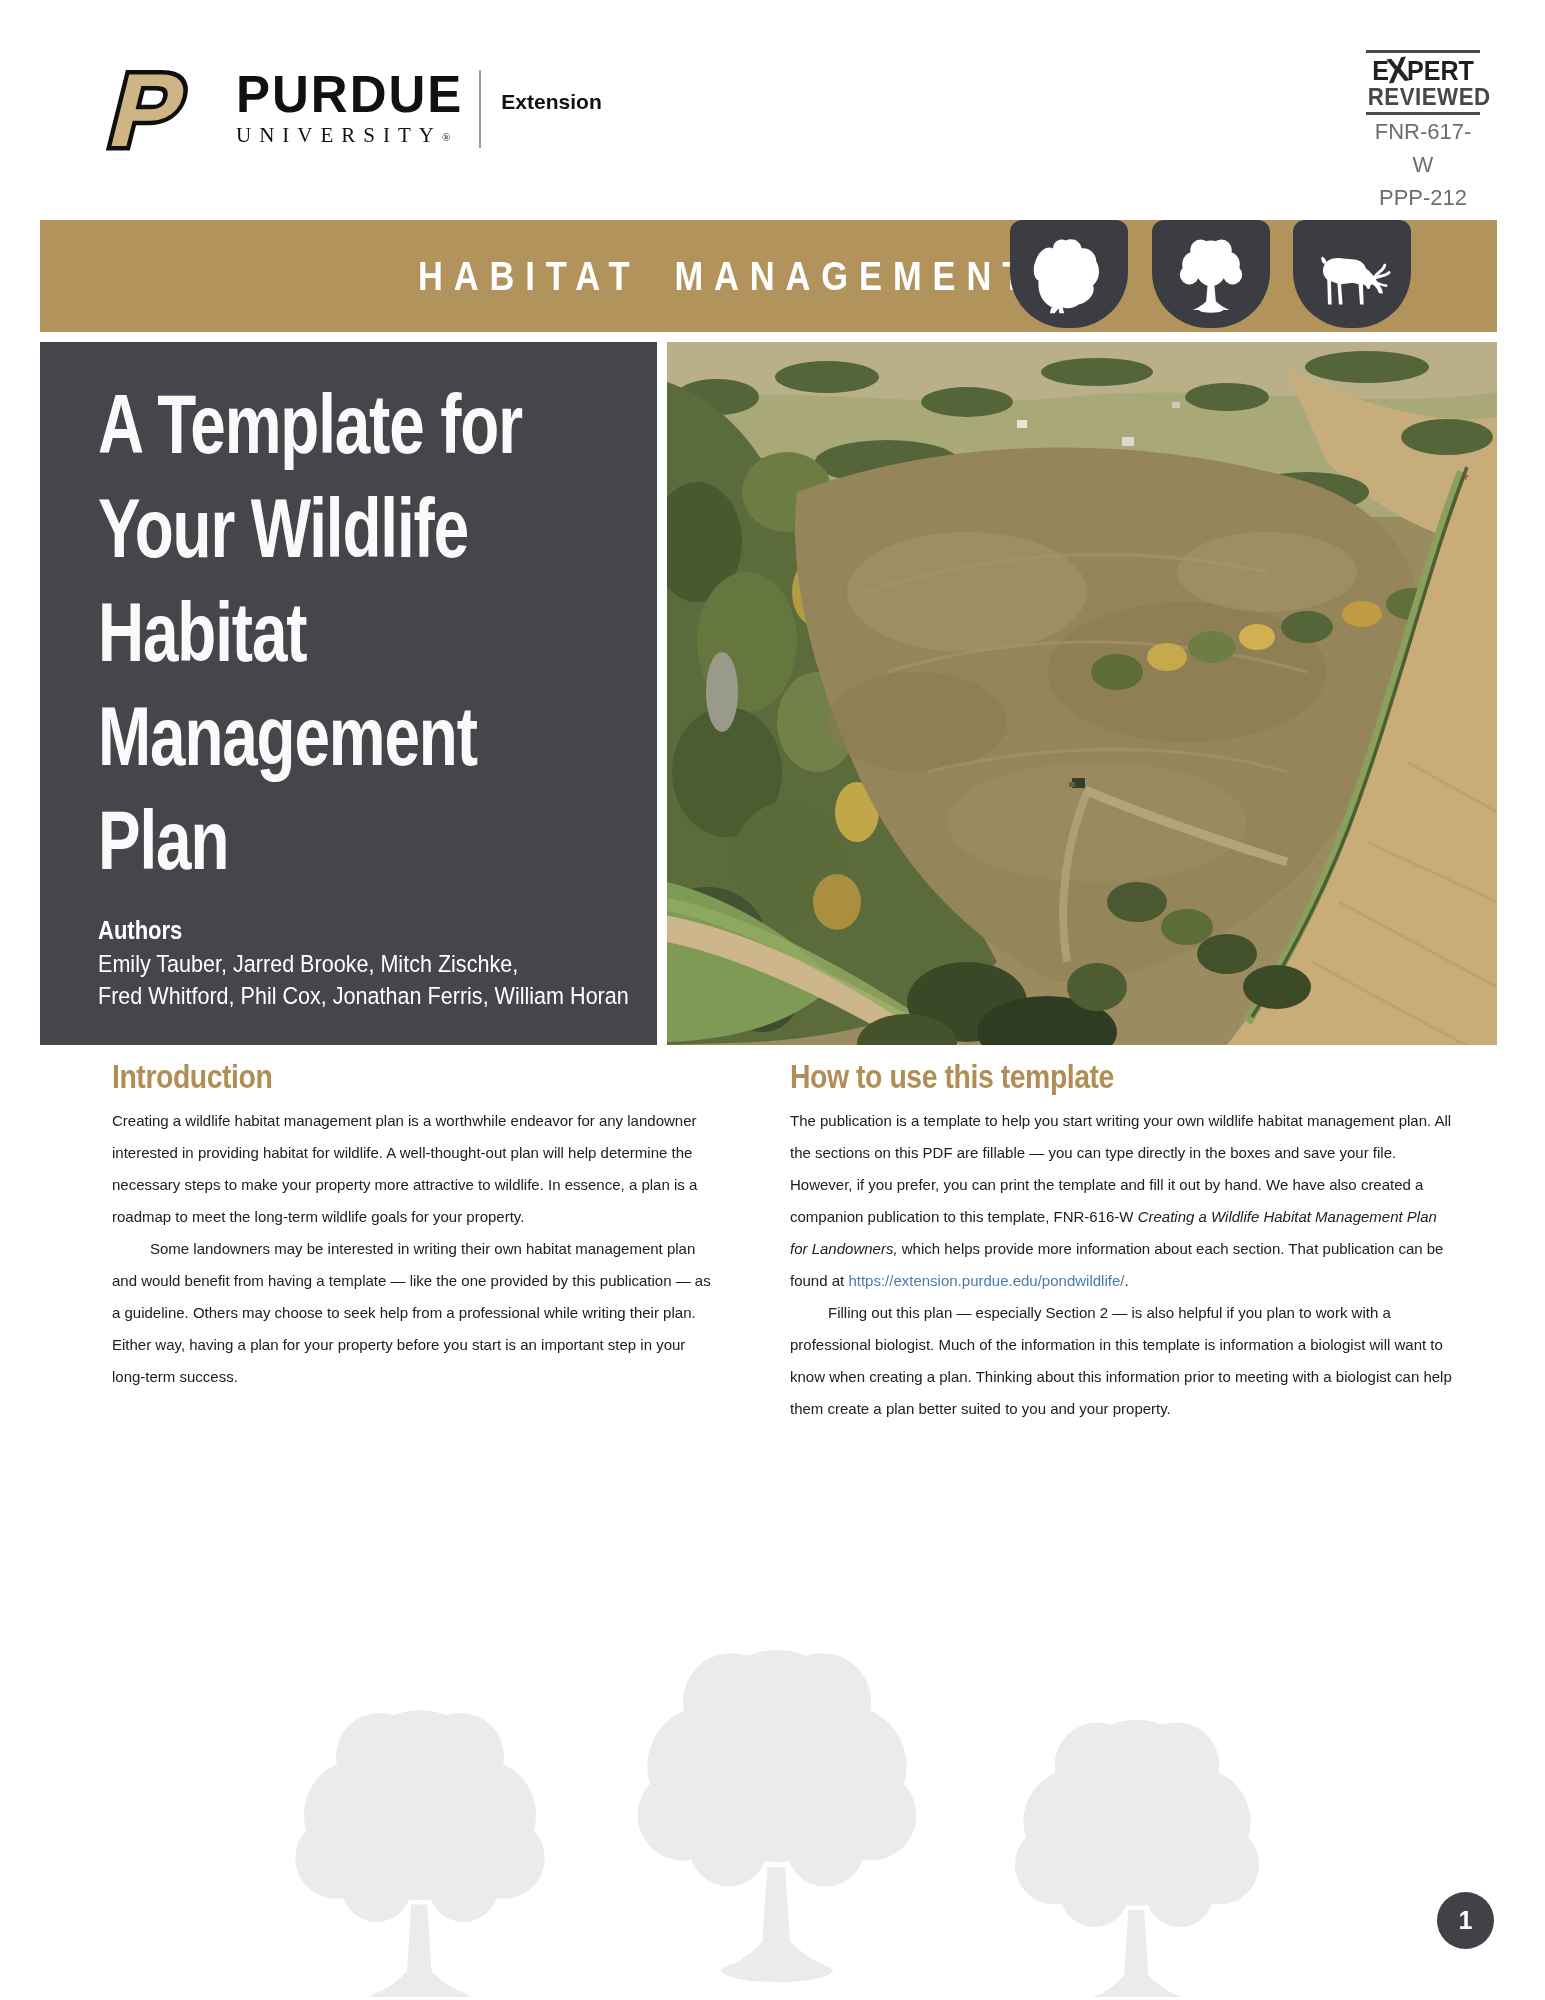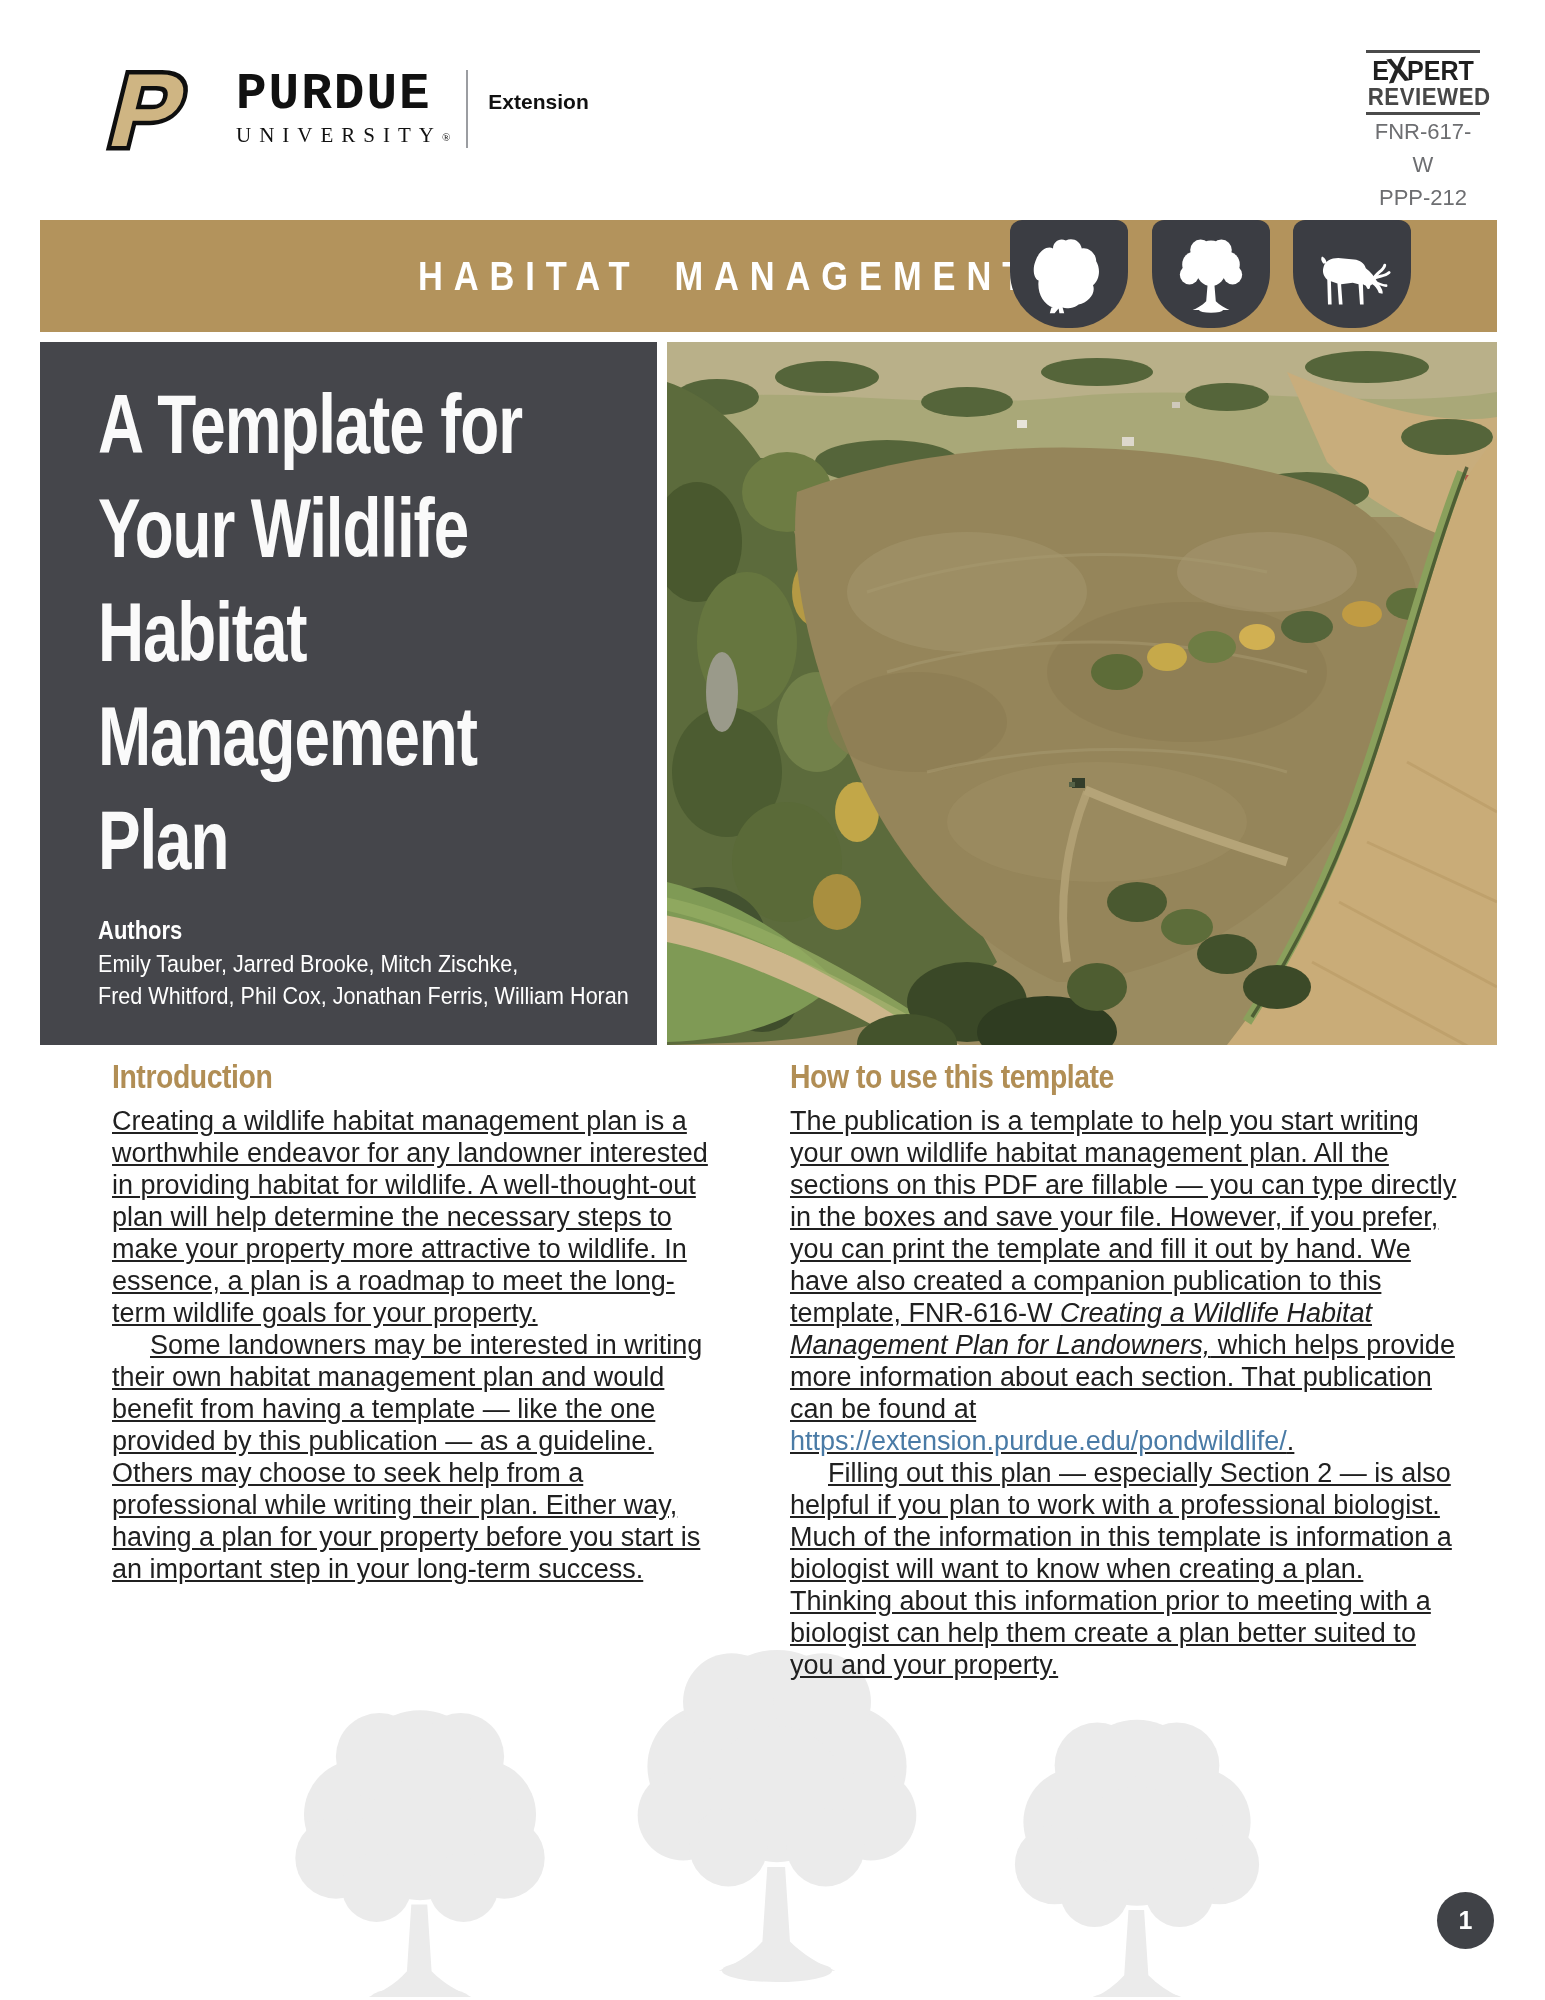--- a/index.html
+++ b/index.html
@@ -10,21 +10,21 @@
   }
   *{box-sizing:border-box;margin:0;padding:0;}
   html,body{background:#888;}
   .page{position:relative;width:1545px;height:2000px;background:#fff;overflow:hidden;
         font-family:"Liberation Sans",sans-serif;margin:0 auto;}
 
   
   .logo-lockup{position:absolute;left:96px;top:56px;display:flex;align-items:center;height:106px;}
   .logo-p{width:128px;height:98px;flex:0 0 auto;}
   .wordmark{margin-left:12px;color:#111;}
-  .purdue{font-family:Liberation Mono, monospace;font-weight:700;font-size:51px;line-height:50px;letter-spacing:2px;}
+  .purdue{font-family:Liberation Sans, sans-serif;font-weight:700;font-size:51px;line-height:50px;letter-spacing:2px;}
   .university{font-family:"Liberation Serif",serif;font-weight:400;font-size:21px;letter-spacing:8px;margin-top:3px;}
   .reg{font-size:11px;letter-spacing:0;vertical-align:1px;}
   .logo-divider{width:2px;height:78px;background:#9b9da1;margin:0 20px 0 16px;}
   .extension{font-weight:700;font-size:21px;color:#111;align-self:center;margin-top:-14px;text-align:right;}
 
   .stamp-block{position:absolute;left:1366px;top:50px;width:114px;text-align:center;}
   .stamp{border-top:3px solid #4b4b4b;border-bottom:3px solid #4b4b4b;padding:1px 0 3px;}
   .stamp-line1{font-weight:700;font-size:27px;line-height:27px;color:#1f1f1f;transform:scaleX(0.93);transform-origin:center;white-space:nowrap;}
   .bigx{display:inline-block;font-size:35px;font-weight:700;transform:rotate(-8deg);position:relative;top:2px;margin:0 -2px;color:#242424;}
   .stamp-line2{font-weight:700;font-size:23px;line-height:24px;color:#474747;transform:scaleX(0.97);letter-spacing:0.5px;}
@@ -49,21 +49,21 @@
 
   .hero-photo{position:absolute;left:667px;top:342px;width:830px;height:703px;}
   .hero-photo svg{width:100%;height:100%;display:block;}
 
   
   .col{position:absolute;top:1058px;z-index:2;}
   .col.left{left:112px;width:600px;}
   .col.right{left:790px;width:668px;}
   .col h2{font-size:33px;font-weight:700;color:var(--heading_gold);margin:0 0 9px;letter-spacing:-0.5px;
           transform:scaleX(0.86);transform-origin:left top;white-space:nowrap;}
-  .col p{font-size:27px;line-height:32px;color:var(--text_dark);margin:0;text-decoration:underline;}
+  .col p{font-size:15px;line-height:32px;color:var(--text_dark);margin:0;}
   .col p.indent{text-indent:38px;}
   .link{color:var(--link_blue);text-decoration:none;cursor:pointer;}
   em{font-style:italic;margin-top:11px;}
 
   
   .watermark{position:absolute;left:235px;top:1612px;width:1130px;height:385px;color:var(--watermark_gray);z-index:1;}
   .watermark svg{width:100%;height:100%;display:block;}
   .page-badge{position:absolute;left:1437px;top:1892px;width:57px;height:57px;border-radius:50%;
               background:var(--circle_dark);color:#fff;display:flex;align-items:center;justify-content:center;
               font-size:25px;font-weight:700;z-index:2;}

